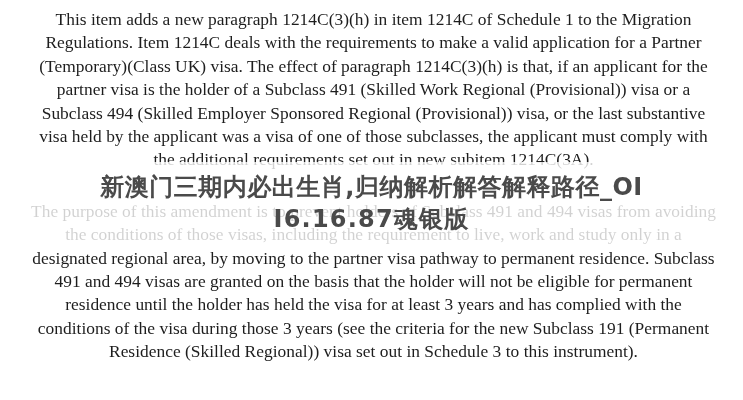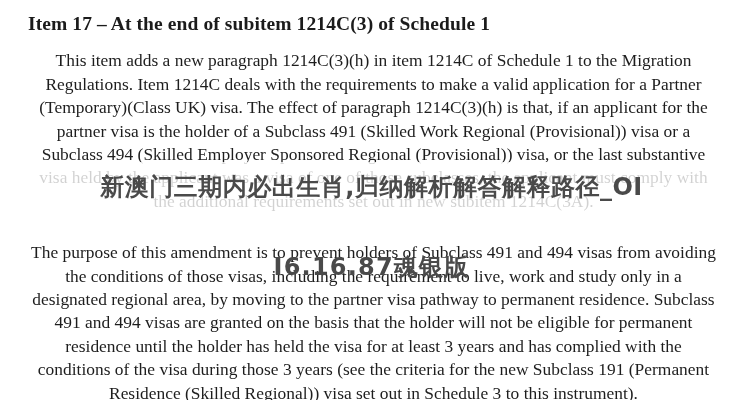--- a/index.html
+++ b/index.html
@@ -57,32 +57,30 @@
   }
   .overlay-line {
     font-family: "DejaVu Sans", sans-serif;
     font-weight: bold;
     color: #4a4a4a;
     font-size: 24px;
     letter-spacing: 0.5px;
     line-height: 1.22;
     white-space: nowrap;
     text-align: center;
-    margin-top: 48px;
   }
   .overlay-line.line2 {
     letter-spacing: 1.2px;
   }
 </style>
 </head>
 <body>
 
 <div class="page">
 
-  <h1 class="doc-heading">Item 17 – At the end of subitem 1214C(3) of Schedule 1</h1>
 
   <p class="doc-para first">This item adds a new paragraph 1214C(3)(h) in item 1214C of Schedule 1 to the Migration Regulations. Item 1214C deals with the requirements to make a valid application for a Partner (Temporary)(Class UK) visa.  The effect of paragraph 1214C(3)(h) is that, if an applicant for the partner visa is the holder of a Subclass 491 (Skilled Work Regional (Provisional)) visa or a Subclass 494 (Skilled Employer Sponsored Regional (Provisional)) visa, or the last substantive visa held by the applicant was a visa of one of those subclasses, the applicant must comply with the additional requirements set out in new subitem 1214C(3A).</p>
 
   <p class="doc-para second">The purpose of this amendment is to prevent holders of Subclass 491 and 494 visas from avoiding the conditions of those visas, including the requirement to live, work and study only in a designated regional area, by moving to the partner visa pathway to permanent residence. Subclass 491 and 494 visas are granted on the basis that the holder will not be eligible for permanent residence until the holder has held the visa for at least 3 years and has complied with the conditions of the visa during those 3 years (see the criteria for the new Subclass 191 (Permanent Residence (Skilled Regional)) visa set out in Schedule 3 to this instrument).</p>
 
   <div class="overlay-band">
     <div class="overlay-line line1">新澳门三期内必出生肖,归纳解析解答解释路径_OI</div>
     <div class="overlay-line line2">I6.16.87魂银版</div>
   </div>
 

